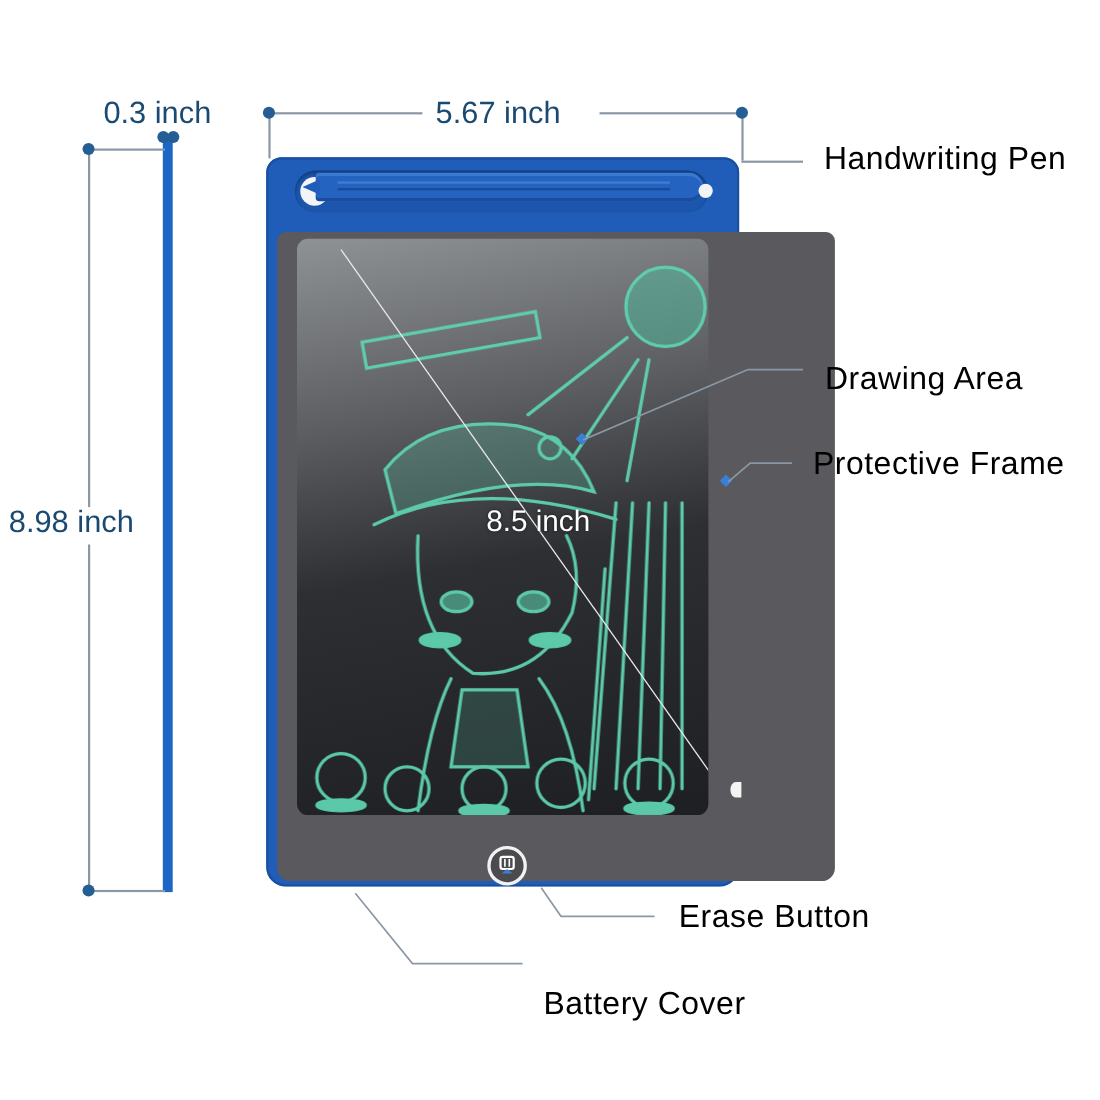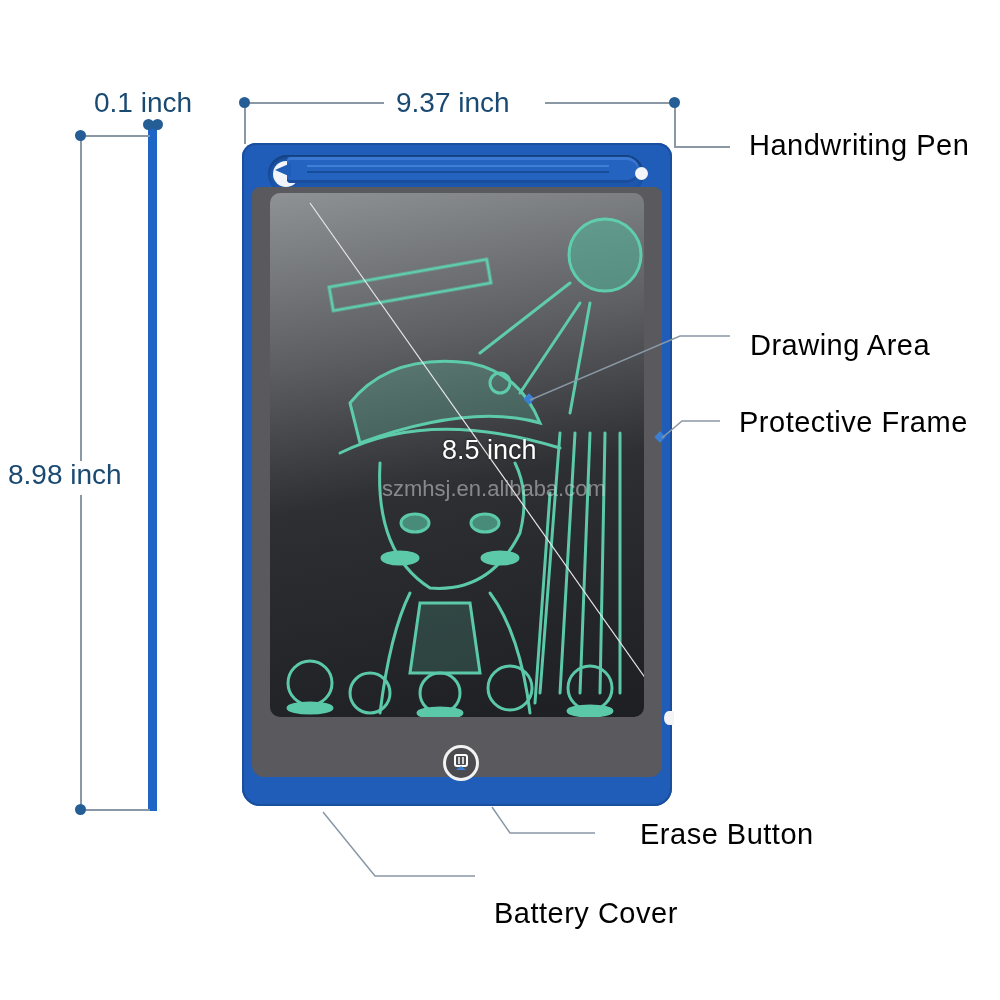--- a/index.html
+++ b/index.html
@@ -7,21 +7,21 @@
   .label { position:absolute; color:#000000; font-size:29px; letter-spacing:0.5px; white-space:nowrap; line-height:1; }
   .dim-label { position:absolute; color:#1a4a72; font-size:28px; white-space:nowrap; line-height:1; background:#fff; padding:0 4px; }
   .line { position:absolute; background:#8a98a6; }
   .dot { position:absolute; width:11px; height:11px; border-radius:50%; background:#255e94; }
   .tablet { position:absolute; left:242px; top:143px; width:430px; height:663px; background:#1f5db8; border-radius:14px 14px 18px 18px; box-shadow: inset 0 0 0 2px #1a4fa0; }
   .pen-slot { position:absolute; left:26px; top:12px; width:376px; height:38px; background:#1c57ad; border-radius:20px; box-shadow: inset 0 2px 4px rgba(0,0,0,0.35); }
   .pen-body { position:absolute; left:45px; top:14px; width:352px; height:26px; background:#2563c0; border-radius:4px 14px 14px 4px; box-shadow: inset 0 -3px 0 #1a4e9c, inset 0 3px 0 #3a78d2; }
   .pen-tip { position:absolute; left:33px; top:20px; width:16px; height:14px; background:#1f5db8; clip-path: polygon(0 50%, 100% 0, 100% 100%); }
   .pen-hole-l { position:absolute; left:31px; top:18px; width:26px; height:26px; background:#f2f4f7; border-radius:50%; z-index:0; }
   .pen-hole-r { position:absolute; left:393px; top:24px; width:13px; height:13px; background:#f2f4f7; border-radius:50%; }
-  .face { position:absolute; left:10px; top:44px; width:410px; height:590px; background:#5a5a5e; border-radius:8px 8px 12px 12px; }
+  .face { position:absolute; left:10px; top:68px; width:470px; height:590px; background:#5a5a5e; border-radius:8px 8px 12px 12px;padding-left:37px; }
   .screen { position:absolute; left:18px; top:6px; width:374px; height:524px; border-radius:10px; overflow:hidden;
     background: linear-gradient(170deg, #8f9295 0%, #5c5e61 30%, #2e2f33 55%, #1e1f22 100%); }
   .erase-btn { position:absolute; left:191px; top:558px; width:36px; height:36px; border:3px solid #f2f2f2; border-radius:50%; box-sizing:border-box; background:#4b4b4f; display:flex; align-items:center; justify-content:center; cursor:pointer; }
   .dim-inner { position:absolute; color:#ffffff; font-size:27px; white-space:nowrap; line-height:1; text-shadow:0 0 3px rgba(0,0,0,0.6); }
   .watermark { position:absolute; color:rgba(210,210,210,0.55); font-size:22px; white-space:nowrap; line-height:1; }
   .thin-bar { position:absolute; left:148px; top:127px; width:9px; height:684px; background:#1e66c6; }
   .frame-marker { position:absolute; width:8px; height:8px; background:#3a7fd6; transform:rotate(45deg); }
 </style>
 </head>
 <body>
@@ -31,29 +31,29 @@
 <div class="line" style="left:80px; top:133px; width:2px; height:330px;"></div>
 <div class="line" style="left:80px; top:495px; width:2px; height:316px;"></div>
 <div class="line" style="left:80px; top:135px; width:70px; height:2px;"></div>
 <div class="line" style="left:80px; top:809px; width:70px; height:2px;"></div>
 <div class="dot" style="left:75px; top:130px;"></div>
 <div class="dot" style="left:75px; top:804px;"></div>
 <div class="dim-label" style="left:4px; top:461px;">8.98 inch</div>
 
 <div class="dot" style="left:143px; top:119px;"></div>
 <div class="dot" style="left:152px; top:119px;"></div>
-<div class="dim-label" style="left:94px; top:89px; padding:0;">0.1 inch</div>
+<div class="dim-label" style="left:94px; top:89px; padding:0;">0.3 inch</div>
 
 <div class="line" style="left:244px; top:102px; width:140px; height:2px;"></div>
 <div class="line" style="left:545px; top:102px; width:130px; height:2px;"></div>
 <div class="line" style="left:244px; top:102px; width:2px; height:42px;"></div>
 <div class="line" style="left:674px; top:102px; width:2px; height:44px;"></div>
 <div class="dot" style="left:239px; top:97px;"></div>
 <div class="dot" style="left:669px; top:97px;"></div>
-<div class="dim-label" style="left:396px; top:89px; padding:0;">9.37 inch</div>
+<div class="dim-label" style="left:396px; top:89px; padding:0;">5.67 inch</div>
 
 <div class="tablet">
   <div class="pen-slot"></div>
   <div class="pen-hole-l"></div>
   <div class="pen-body">
     <div style="position:absolute; left:20px; right:30px; top:8px; height:2px; background:#3f7fd8;"></div>
     <div style="position:absolute; left:20px; right:30px; top:14px; height:2px; background:#174c98;"></div>
   </div>
   <div class="pen-tip"></div>
   <div class="pen-hole-r"></div>
@@ -97,21 +97,20 @@
           <circle cx="240" cy="495" r="22"></circle>
           <circle cx="320" cy="495" r="22"></circle>
           <ellipse cx="40" cy="515" rx="22" ry="5" fill="#5fd3b0"></ellipse>
           <ellipse cx="170" cy="520" rx="22" ry="5" fill="#5fd3b0"></ellipse>
           <ellipse cx="320" cy="518" rx="22" ry="5" fill="#5fd3b0"></ellipse>
         </g>
 
         <line x1="40" y1="10" x2="400" y2="520" stroke="#e8e8e8" stroke-width="1.2"></line>
       </svg>
       <div class="dim-inner" style="left:172px; top:244px;">8.5 inch</div>
-      <div class="watermark" style="left:112px; top:285px;">szmhsj.en.alibaba.com</div>
     </div>
     <div class="erase-btn">
       <svg width="18" height="20" viewBox="0 0 18 20">
         <rect x="3" y="2" width="12" height="11" rx="2" fill="none" stroke="#fff" stroke-width="2"></rect>
         <line x1="7" y1="4" x2="7" y2="11" stroke="#fff" stroke-width="1.5"></line>
         <line x1="11" y1="4" x2="11" y2="11" stroke="#fff" stroke-width="1.5"></line>
         <polygon points="9,13 14,17 4,17" fill="#3a7fd6"></polygon>
       </svg>
     </div>
   </div>
@@ -130,18 +129,18 @@
 <div class="label" style="left:750px; top:331px;">Drawing Area</div>
 
 <svg style="position:absolute; left:660px; top:418px;" width="62" height="22">
   <polyline points="2,20 22,3 60,3" fill="none" stroke="#8a98a6" stroke-width="1.5"></polyline>
 </svg>
 <div class="label" style="left:739px; top:408px;">Protective Frame</div>
 
 <svg style="position:absolute; left:490px; top:805px;" width="110" height="30">
   <polyline points="2,2 20,28 105,28" fill="none" stroke="#8a98a6" stroke-width="1.5"></polyline>
 </svg>
-<div class="label" style="left:640px; top:820px;">Erase Button</div>
+<div class="label" style="left:617px; top:820px;">Erase Button</div>
 
 <svg style="position:absolute; left:320px; top:810px;" width="160" height="70">
   <polyline points="3,2 55,66 155,66" fill="none" stroke="#8a98a6" stroke-width="1.5"></polyline>
 </svg>
 <div class="label" style="left:494px; top:899px;">Battery Cover</div>
 
 </body></html>

